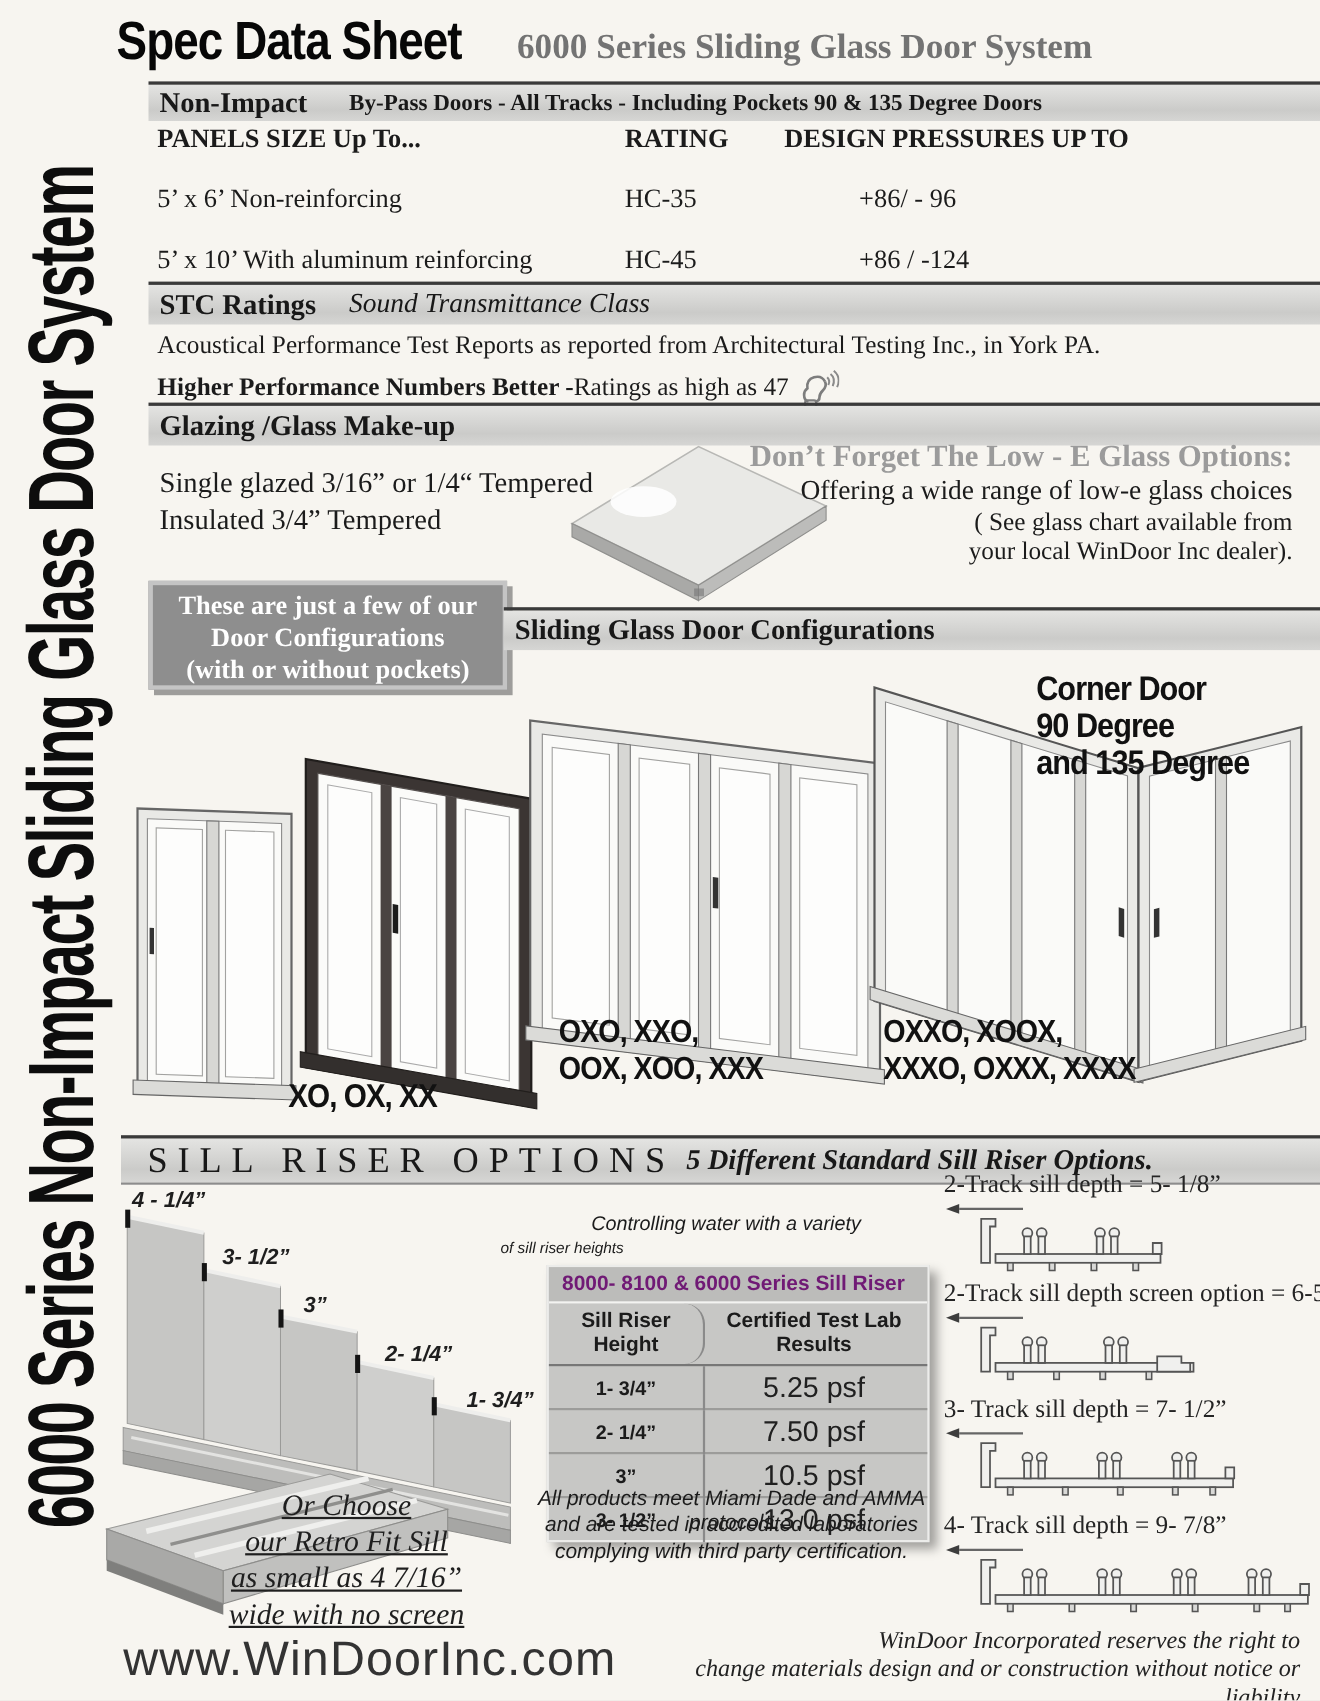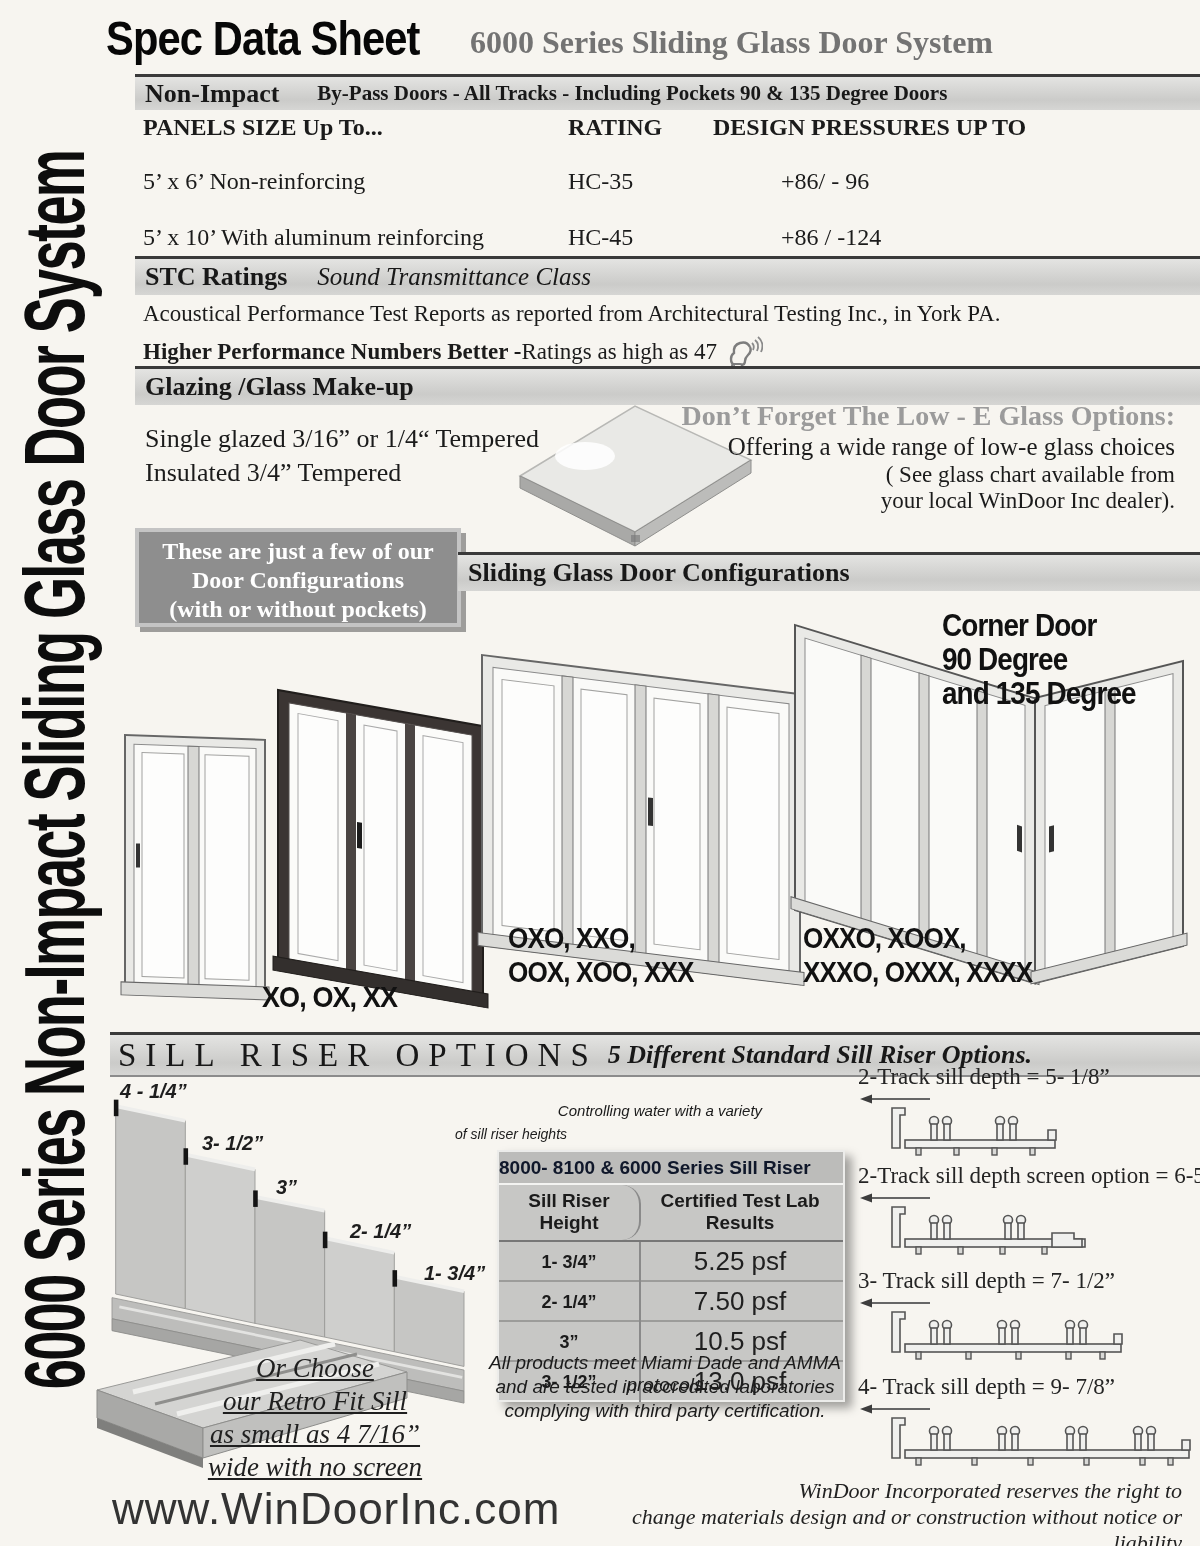--- a/index.html
+++ b/index.html
@@ -27,22 +27,22 @@
   .body-text{font-size:23px;}
   .callout{background:#8e8e8e;border:4px solid #c4c4c4;box-shadow:5px 5px 0 rgba(70,70,70,.5);
      color:#fff;font-weight:bold;font-size:24px;line-height:1.2;text-align:center;padding-top:5px;}
   .impact{font-family:"Liberation Sans",sans-serif;font-weight:bold;letter-spacing:-1px;
      transform:scaleX(.9);transform-origin:left;white-space:nowrap;color:#111;}
   .gray-head{color:#9b9b9b;font-weight:bold;font-size:28px;}
   .rt{text-align:right;}
   
   #sr-table{left:497px;top:1150px;width:344px;background:#c7c7c5;border:2px solid #ececea;
      box-shadow:7px 6px 9px rgba(0,0,0,.35);font-family:"Liberation Sans",sans-serif;}
-  #sr-table .t-title{height:31px;line-height:31px;font-weight:bold;font-size:19px;padding-left:0;
-     background:#bcbcba;border-bottom:2px solid #f3f3f1;color:#0f172a;}
+  #sr-table .t-title{height:31px;line-height:31px;font-weight:bold;font-size:19px;padding-left:12px;
+     background:#bcbcba;border-bottom:2px solid #f3f3f1;color:#701a75;}
   .t-grid{display:grid;grid-template-columns:142px 198px;}
   .t-grid>div{border-right:2px solid #8a8a8a;}
   .t-grid>div:last-child{border-right:none;}
   .t-hrow{border-bottom:2px solid #777;}
   .t-hrow>div{font-weight:bold;font-size:19px;text-align:center;padding:5px 0 6px;border-radius:19px;}
   .t-drow{border-bottom:2px solid #9c9c9a;}
   .t-drow:last-child{border-bottom:none;}
   .t-drow .c1{font-weight:bold;font-size:18px;text-align:center;padding-top:10px;}
   .t-drow .c2{font-size:26px;text-align:center;padding:4px 0 5px;color:#202020;}
   .ital-sans{font-family:"Liberation Sans",sans-serif;font-style:italic;}
@@ -191,21 +191,21 @@
   <div class="abs impact" style="left:262px;top:980px;font-size:30px;">XO, OX, XX</div>
   <div class="abs impact" style="left:508px;top:922px;font-size:29px;">OXO, XXO,</div>
   <div class="abs impact" style="left:508px;top:956px;font-size:29px;">OOX, XOO, XXX</div>
   <div class="abs impact" style="left:803px;top:922px;font-size:29px;">OXXO,  XOOX,</div>
   <div class="abs impact" style="left:803px;top:956px;font-size:29px;">XXXO, OXXX, XXXX</div>
   <div class="abs impact" style="left:942px;top:608px;font-size:31px;">Corner Door</div>
   <div class="abs impact" style="left:942px;top:642px;font-size:31px;">90 Degree</div>
   <div class="abs impact" style="left:942px;top:676px;font-size:31px;">and 135 Degree</div>
 
   <div class="abs bar" style="left:110px;top:1032px;width:1090px;height:40px;border-bottom:2px solid #8c8c8c;">
-    <span class="lbl" style="font-size:33px;letter-spacing:9px;font-weight:normal;padding-left:8px;">SILL RISER OPTIONS</span>
+    <span class="lbl" style="font-size:33px;letter-spacing:9px;font-weight:normal;padding-left:24px;">SILL RISER OPTIONS</span>
     <span class="tag" style="font-style:italic;font-size:26px;margin-left:10px;">5 Different Standard Sill Riser Options.</span>
   </div>
 
   <svg class="abs" style="left:92px;top:1074px;" width="392" height="330" viewBox="0 0 392 360">
     <polygon points="8,35 84,51 84,256 8,240" fill="#c6c6c4" stroke="#9a9a98"></polygon>
     <polygon points="84,88 160,104 160,272 84,256" fill="#cfcfcd" stroke="#9a9a98"></polygon>
     <polygon points="160,134 236,149 236,287 160,272" fill="#c6c6c4" stroke="#9a9a98"></polygon>
     <polygon points="236,179 312,195 312,303 236,287" fill="#cfcfcd" stroke="#9a9a98"></polygon>
     <polygon points="312,221 388,237 388,319 312,303" fill="#c6c6c4" stroke="#9a9a98"></polygon>
     <line x1="8" y1="35" x2="84" y2="51" stroke="#eeeeec" stroke-width="4"></line>
@@ -222,21 +222,21 @@
     <rect x="234" y="172" width="5" height="18" fill="#141414"></rect>
     <rect x="310" y="214" width="5" height="18" fill="#141414"></rect>
   </svg>
 
   <div class="abs step-lbl" style="left:120px;top:1080px;">4 - 1/4”</div>
   <div class="abs step-lbl" style="left:202px;top:1132px;">3- 1/2”</div>
   <div class="abs step-lbl" style="left:276px;top:1176px;">3”</div>
   <div class="abs step-lbl" style="left:350px;top:1220px;">2- 1/4”</div>
   <div class="abs step-lbl" style="left:424px;top:1262px;">1- 3/4”</div>
 
-  <div class="abs ital-sans" style="left:455px;top:1102px;width:410px;text-align:center;font-size:15px;">Controlling water with a variety</div>
+  <div class="abs ital-sans" style="left:455px;top:1102px;width:410px;text-align:center;font-size:18px;">Controlling water with a variety</div>
   <div class="abs ital-sans" style="left:455px;top:1126px;width:410px;text-align:left;font-size:14px;">of sill riser heights</div>
 
   <div id="sr-table" class="abs">
     <div class="t-title">8000- 8100 &amp; 6000  Series Sill Riser</div>
     <div class="t-grid t-hrow">
       <div>Sill Riser Height</div>
       <div>Certified Test Lab Results</div>
     </div>
     <div class="t-grid t-drow" style="height:38px;">
       <div class="c1">1- 3/4”</div>

